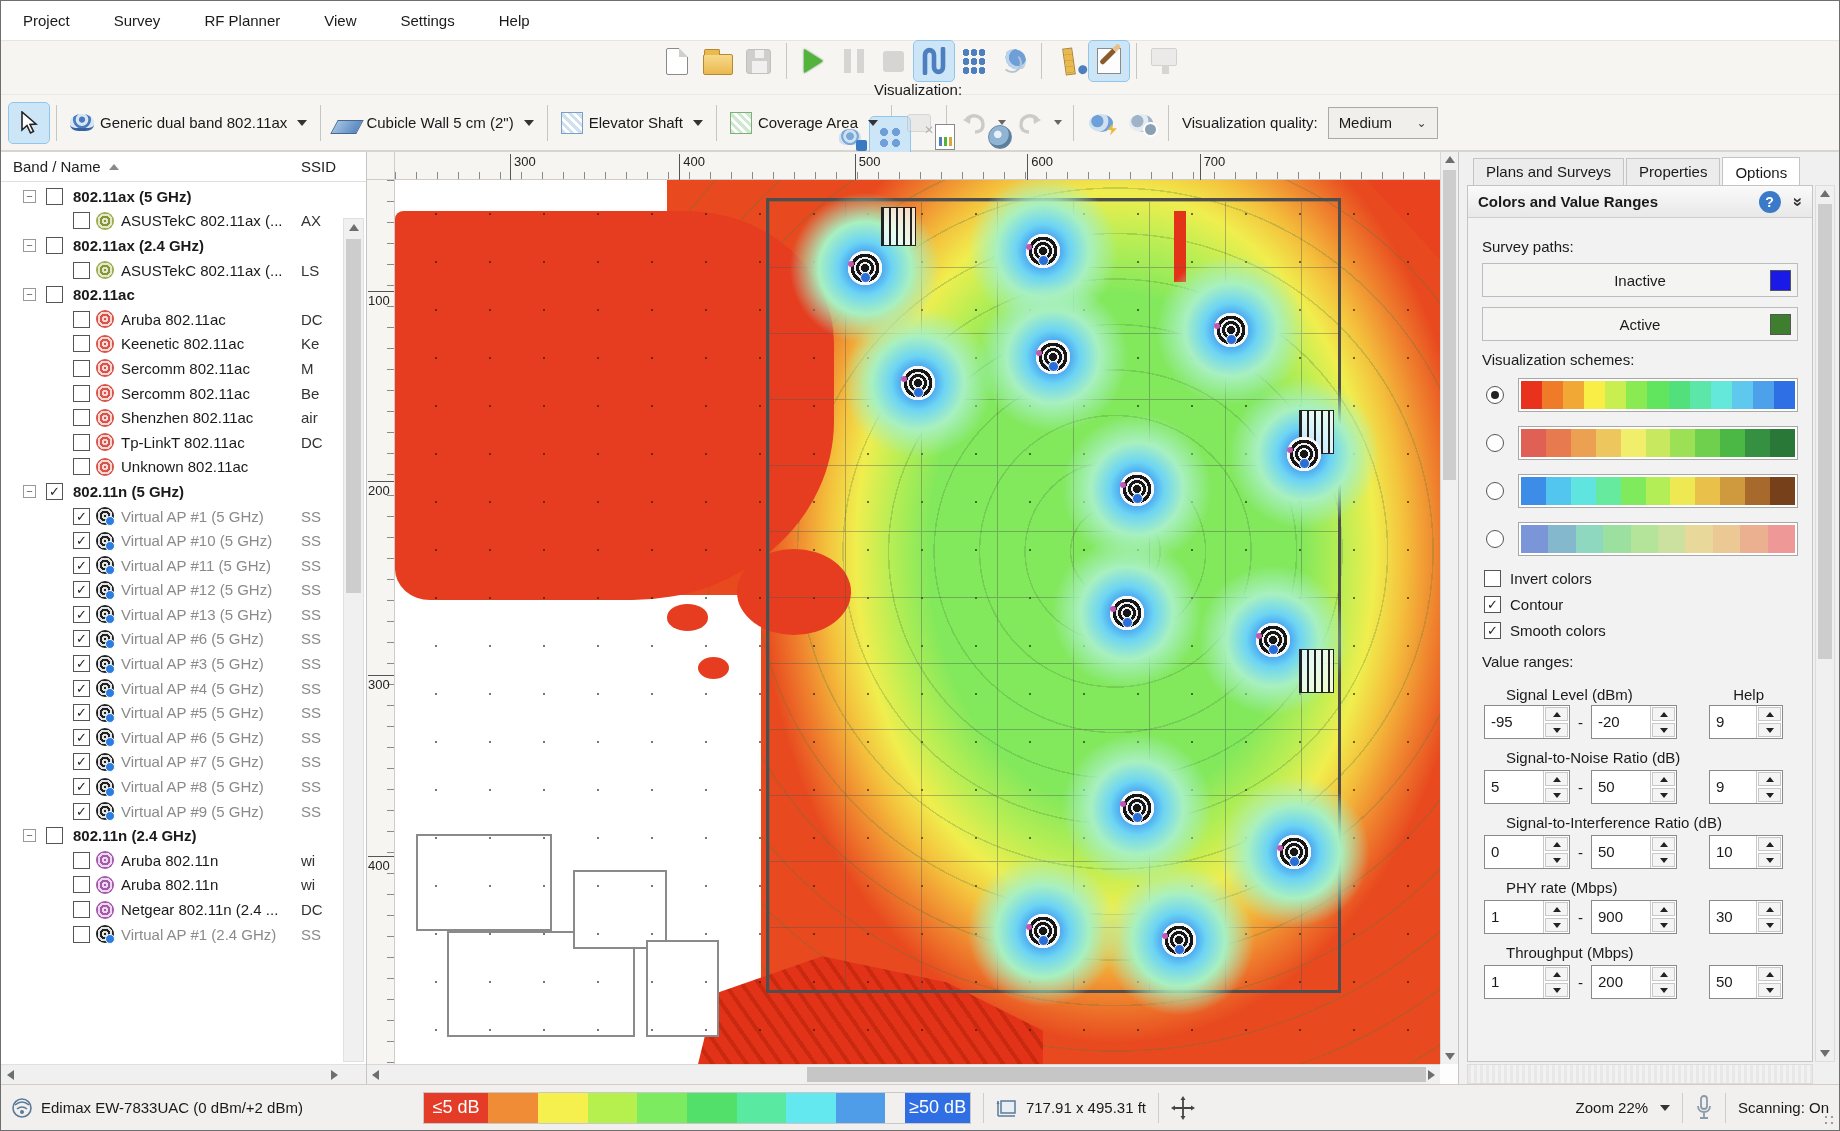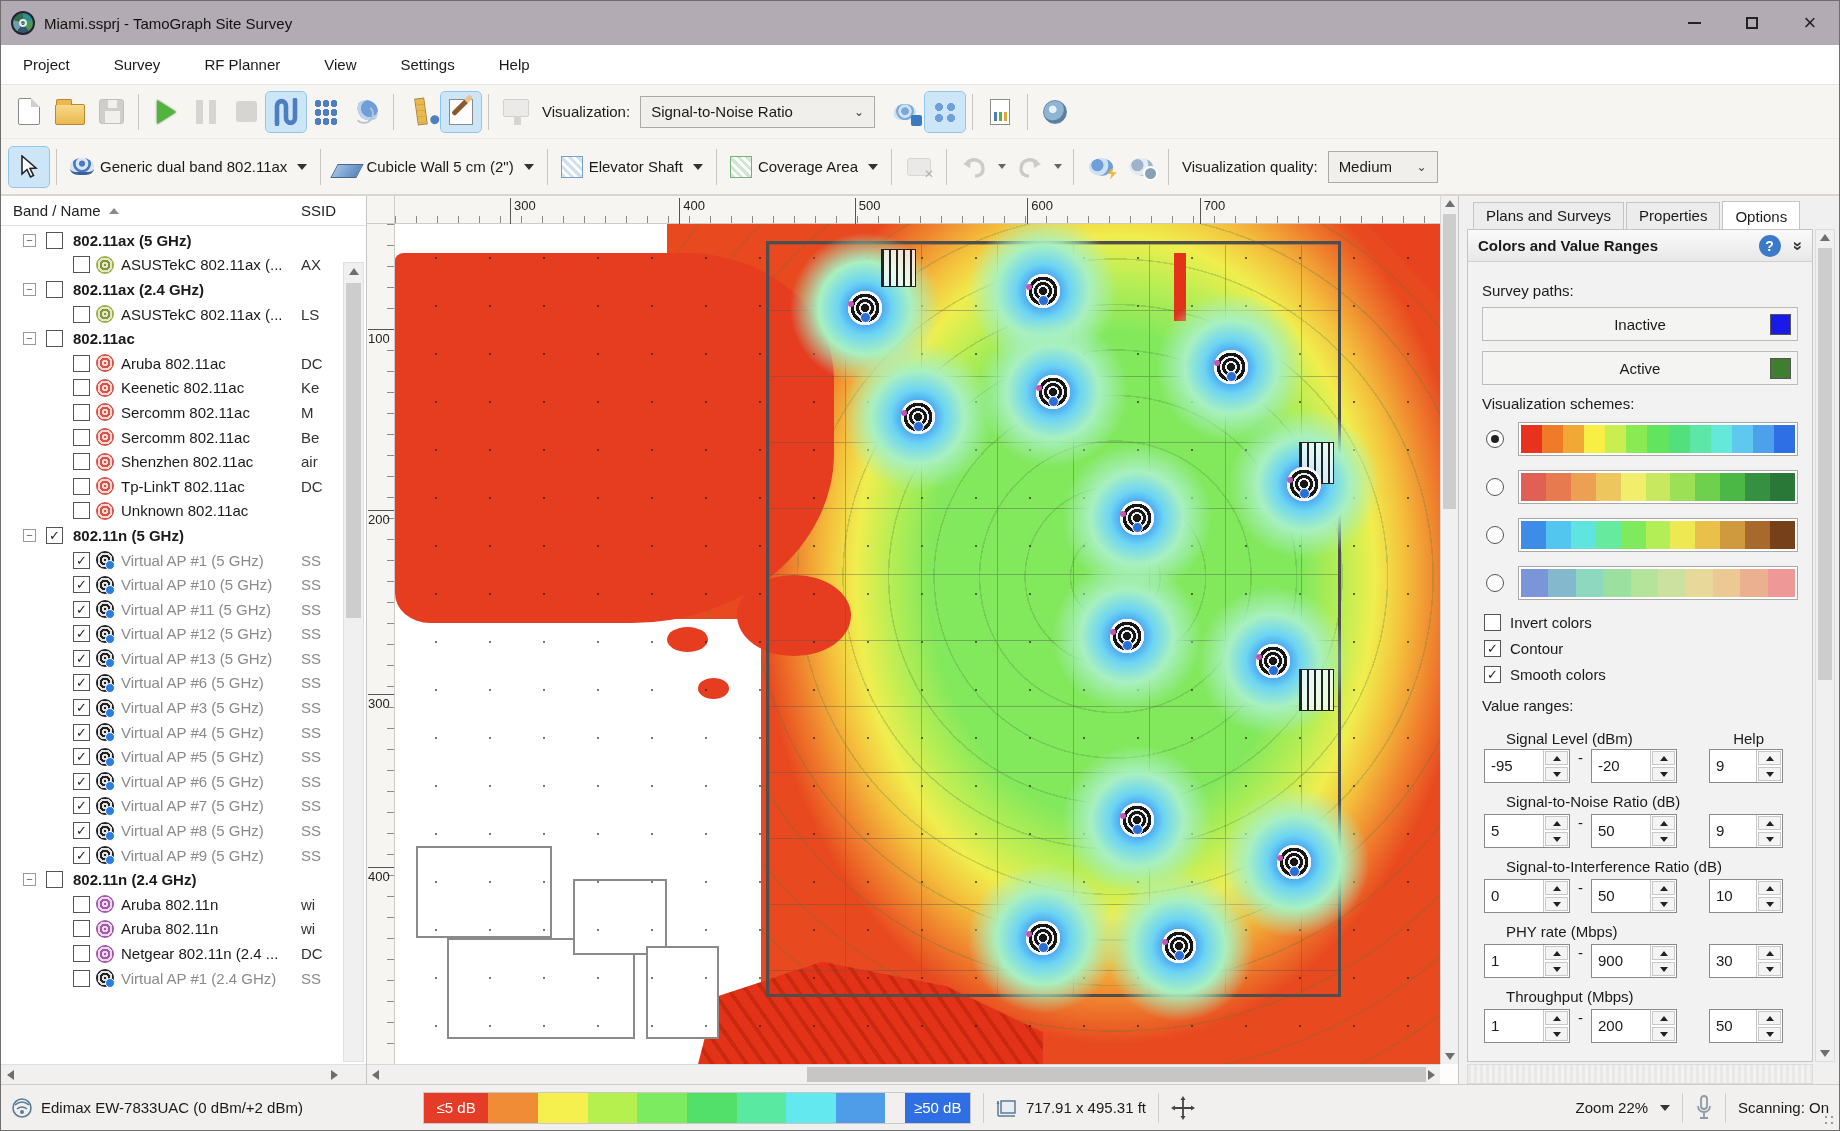--- a/index.html
+++ b/index.html
@@ -20,21 +20,21 @@
   .glyph-min { width:13px; border-top:2px solid #222; }
   .glyph-max { width:12px; height:12px; border:2px solid #222; }
   .glyph-close { font-size:22px; line-height:1; }
 
   
   .menubar { height:40px; background:#fff; display:flex; align-items:center; padding-left:22px; gap:44px; border-bottom:1px solid #e8e4e0; flex:0 0 auto;}
   .menu-item { font-size:15px; }
 
   
   .toolbar { background:#f7f5f2; display:flex; align-items:center; flex:0 0 auto; padding:0 8px; }
-  .tb1 { height:54px; border-bottom:1px solid #eceae6; }
+  .tb1 { height:54px; border-bottom:1px solid #eceae6;flex-direction:column; }
   .tb2 { height:56px; border-bottom:1px solid #d8d4d0; }
   .tbtn { min-width:40px; height:40px; border-radius:4px; display:flex; align-items:center; justify-content:center; gap:6px; padding:0 6px; position:relative; }
   .tbtn.active { background:#cde6f7; outline:1px solid #92c5ec; }
   .tbtn.disabled { opacity:.45; filter:grayscale(1); }
   .tsep { width:1px; height:36px; background:#c9c5c1; margin:0 7px; }
   .combo { height:32px; background:#f1efec; border:1px solid #adaaa6; display:flex; align-items:center; padding:0 10px; gap:12px; font-size:15px; }
   .combo .carr { margin-left:auto; color:#444; font-size:12px; }
   .tool-label { margin:0 10px 0 6px; }
   .drop-caret { width:0; height:0; border-left:5px solid transparent; border-right:5px solid transparent; border-top:6px solid #333; margin-left:4px;}
   .mini-caret { width:0;height:0;border-left:4px solid transparent;border-right:4px solid transparent;border-top:5px solid #666; margin:0 4px;}
@@ -169,66 +169,51 @@
   .swatch { position:absolute; right:6px; width:21px; height:21px; border:1px solid #555; }
   .scheme-row { display:flex; align-items:center; gap:14px; margin:10px 0 14px 4px;}
   .radio { width:18px; height:18px; border-radius:50%; border:1.5px solid #555; background:#fff; position:relative; flex:0 0 auto;}
   .radio.sel:after { content:""; position:absolute; inset:4px; border-radius:50%; background:#222; }
   .scheme-bar { height:34px; flex:1 1 auto; border:1px solid #a8a8a8; padding:2px; background:#fff; display:flex; }
   .scheme-bar .cell { flex:1; }
   .cb-row { display:flex; align-items:center; gap:9px; margin:9px 0 9px 2px; }
   .vr-head { display:flex; margin:16px 4px 2px 24px; }
   .vr-head .steps { margin-left:auto; margin-right:30px; }
   .vr-title { margin:10px 0 4px 24px; }
-  .spin-row { display:flex; align-items:flex-start; gap:8px; margin:2px 0 6px 2px; }
+  .spin-row { display:flex; align-items:center; gap:8px; margin:2px 0 6px 2px; }
   .spin { height:34px; background:#fff; border:1px solid #8a8a8a; display:flex; align-items:stretch; }
   .spin .val { flex:1 1 auto; padding:7px 6px 0; }
   .spin .btns { width:26px; border-left:1px solid #c8c8c8; display:flex; flex-direction:column; }
   .spin .btns div { flex:1; border:1px solid #c8c8c8; margin:1px; display:flex; align-items:center; justify-content:center; background:#f4f4f4;}
   .spin .btns .arr { position:static; }
   .spin .btns .up { border-left:4px solid transparent; border-right:4px solid transparent; border-bottom:5px solid #222; }
   .spin .btns .down { border-left:4px solid transparent; border-right:4px solid transparent; border-top:5px solid #222; }
   .spin.w-min, .spin.w-max { width:86px; }
   .spin.w-steps { width:74px; margin-left:24px; }
   .rp-vscroll { position:absolute; right:4px; top:33px; bottom:22px; width:20px; background:#f0f0f0; border:1px solid #dcdcdc;}
   .rp-vscroll .thumb { position:absolute; left:2px; right:2px; top:18px; height:52%; background:#cdcdcd;}
   .rp-hstrip { position:absolute; left:8px; right:26px; bottom:0; height:20px; background:repeating-linear-gradient(90deg,#e8e8e8 0 3px,#f2f2f2 3px 6px); border:1px solid #dcdcdc;}
 
   
   .statusbar { height:46px; background:#f2f0ee; border-top:1px solid #d0ccc8; display:flex; align-items:center; flex:0 0 auto; padding:0 10px; position:relative;}
   .sb-sep { width:1px; height:30px; background:#d0ccc8; margin:0 12px; }
   .sb-item { display:flex; align-items:center; gap:8px; }
   .scale { display:flex; height:32px; width:548px; border:1px solid #c8c8c8; margin-left:120px; }
-  .scale .cell { flex:1; display:flex; align-items:center; justify-content:center; color:#fff; font-size:15px; }
+  .scale .cell { flex:1; display:flex; align-items:center; justify-content:center; color:#fff; font-size:18px; }
   .scale .cell:first-child { flex:1.3; }
   .scale .cell:last-child { flex:1.3;margin-left:20px; }
   .grip { position:absolute; right:4px; bottom:4px; width:12px; height:12px;
     background:radial-gradient(circle 1.5px,#9a9a9a 95%,transparent) 0 0/6px 6px; }
   .zoom-ctl { display:flex; align-items:center; gap:8px; }
 </style>
 </head>
 <body>
 
 <div class="window">
 
-  <div class="titlebar">
-    <span class="app-icon"></span>
-    <span class="title">Miami.ssprj - TamoGraph Site Survey</span>
-    <span class="win-controls">
-      <span class="winbtn">
-          <span class="glyph-min"></span>
-        </span>
-      <span class="winbtn">
-          <span class="glyph-max"></span>
-        </span>
-      <span class="winbtn">
-          <span class="glyph-close">×</span>
-        </span>
-    </span>
-  </div>
 
   <div class="menubar" id="menubar">
       <span class="menu-item">Project</span>
       <span class="menu-item">Survey</span>
       <span class="menu-item">RF Planner</span>
       <span class="menu-item">View</span>
       <span class="menu-item">Settings</span>
       <span class="menu-item">Help</span>
     </div>
 

